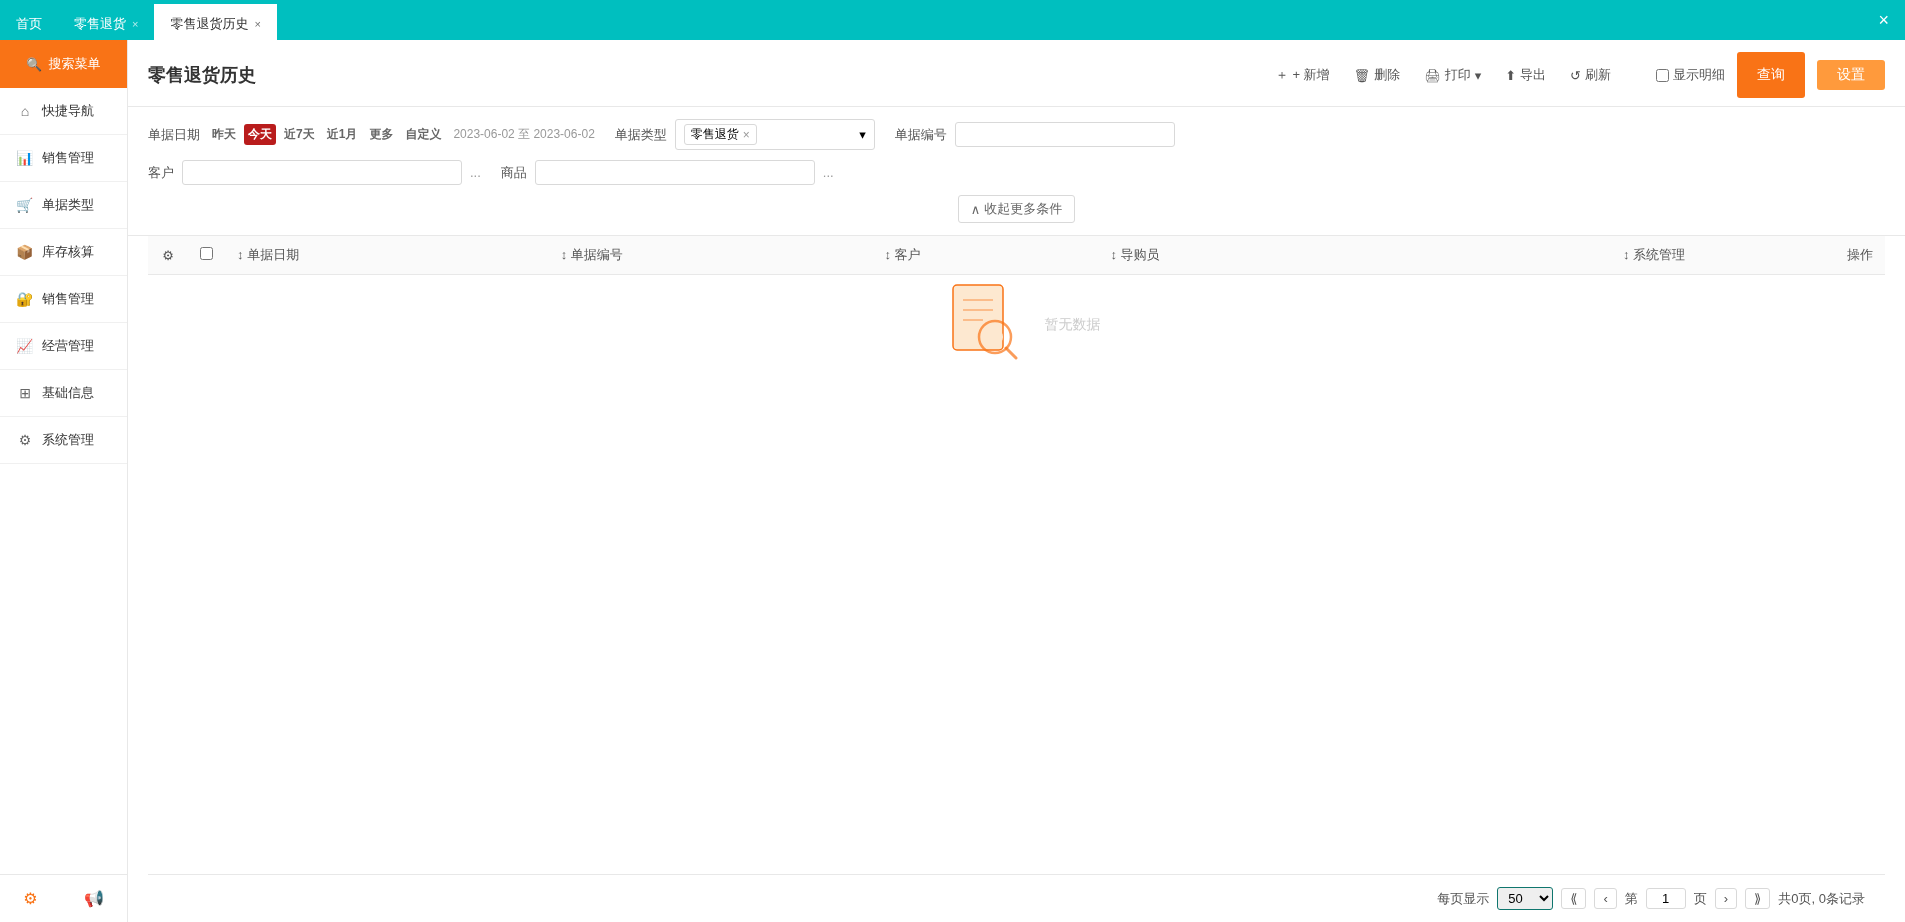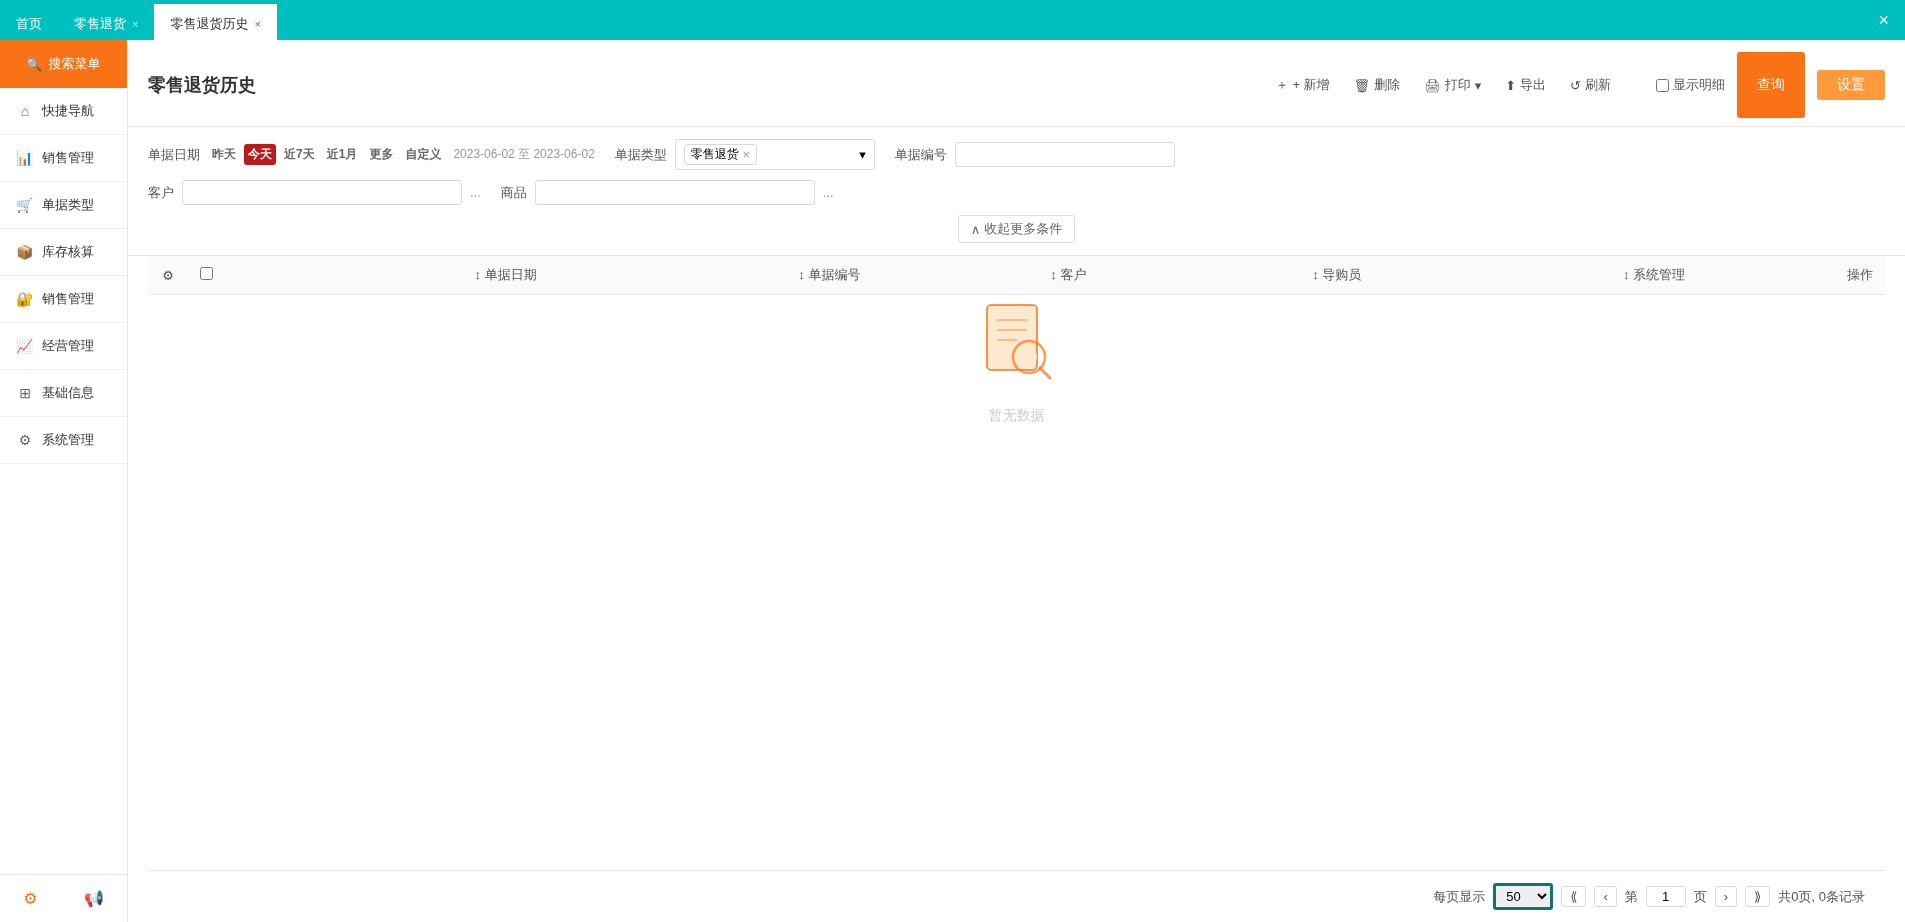--- a/index.html
+++ b/index.html
@@ -147,21 +147,21 @@
       font-size: 13px;
       color: #555;
       cursor: pointer;
       padding: 4px 6px;
       border-radius: 3px;
     }
     .btn-query {
       background: #f97316;
       color: #fff;
       border: none;
-      padding: 24px 20px;
+      padding: 14px 20px;
       border-radius: 3px;
       font-size: 14px;
       cursor: pointer;
     }
     .btn-setting {
       background: #ff9a3c;
       color: #fff;
       border: none;
       padding: 6px 20px;
       border-radius: 3px;
@@ -288,40 +288,39 @@
       width: 100%;
       border-collapse: collapse;
       font-size: 13px;
     }
     thead tr {
       background: #fafafa;
       border-bottom: 1px solid #e8e8e8;
     }
     th {
       padding: 10px 12px;
-      text-align: right;
+      text-align: left;
       color: #555;
       font-weight: normal;
       border-bottom: 1px solid #e8e8e8;
       white-space: nowrap;
     }
     .th-settings {
       width: 40px;
       text-align: center;
     }
     .th-checkbox {
       width: 36px;
       text-align: center;
     }
 
     
     .empty-state {
       flex: 1;
       display: flex;
-      flex-direction: column;
       align-items: center;
       justify-content: center;
       color: #ccc;
       font-size: 14px;
       gap: 12px;
     }
     .empty-icon {
       width: 100px;
       height: 100px;
     }
@@ -332,21 +331,21 @@
       align-items: center;
       justify-content: flex-end;
       padding: 12px 20px;
       gap: 8px;
       font-size: 13px;
       color: #555;
       border-top: 1px solid #e8e8e8;
       flex-shrink: 0;
     }
     .page-size-select {
-      border: 3px solid #0f766e;
+      border: 1px solid #0f766e;
       border-radius: 3px;
       padding: 2px 6px;
       font-size: 13px;
     }
     .page-btn {
       border: 1px solid #d9d9d9;
       background: #fff;
       padding: 2px 8px;
       border-radius: 3px;
       cursor: pointer;

